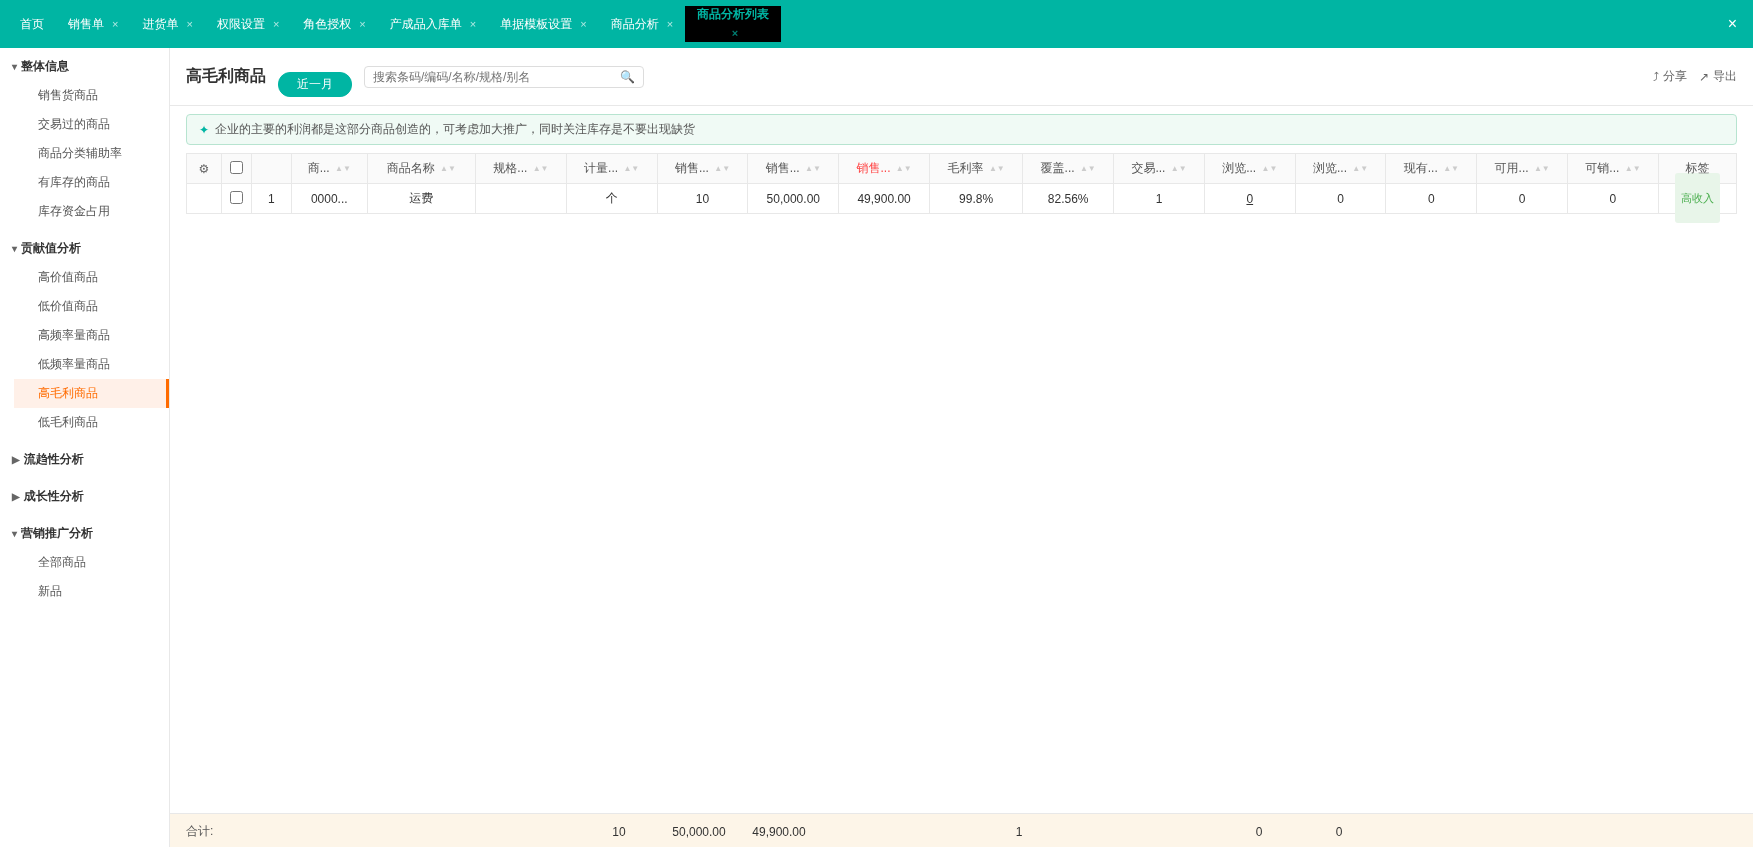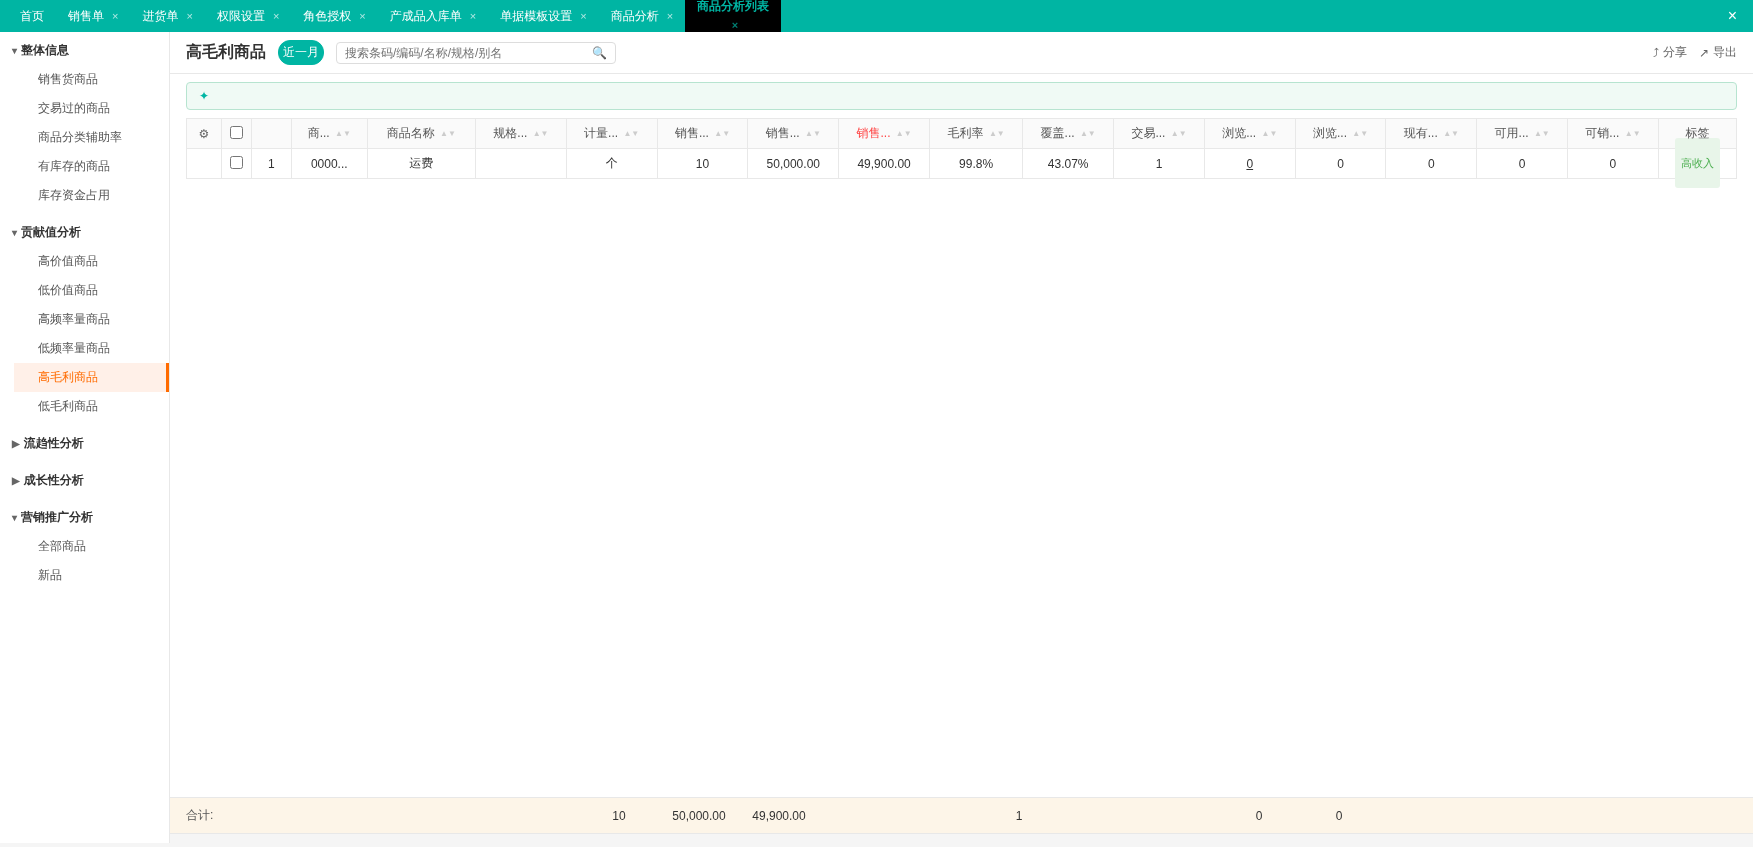--- a/index.html
+++ b/index.html
@@ -3,21 +3,21 @@
   <meta charset="utf-8">
   <style>
     * { box-sizing: border-box; margin: 0; padding: 0; font-family: 'Microsoft YaHei', Arial, sans-serif; font-size: 12px; }
     body { background: #f5f5f5; overflow: hidden; width: 1753px; height: 847px; }
 
     
     .top-nav {
       display: flex;
       align-items: center;
       background: #00b5a3;
-      height: 32px;
+      height: 48px;
       padding: 0 8px;
       gap: 0;
     }
     .nav-tab {
       display: flex;
       align-items: center;
       padding: 0 12px;
       height: 36px;
       color: #fff;
       cursor: pointer;
@@ -121,27 +121,28 @@
       padding: 8px 16px;
       gap: 12px;
       border-bottom: 1px solid #e8e8e8;
     }
     .content-title {
       font-size: 16px;
       font-weight: bold;
       color: #333;
     }
     .filter-btn {
-      padding: 3px 4px;
+      padding: 3px 18px;
       border: 1px solid #00b5a3;
       border-radius: 12px;
       color: #00b5a3;
       cursor: pointer;
       font-size: 12px;
       background: #fff;
+      margin-top: 16px;
     }
     .filter-btn.active {
       background: #00b5a3;
       color: #fff;
     }
     .search-box {
       display: flex;
       align-items: center;
       border: 1px solid #ddd;
       border-radius: 4px;
@@ -383,20 +384,21 @@
         </div>
         <div class="action-btn">
           <span>↗</span>
           <span>导出</span>
         </div>
       </div>
     </div>
 
     <div class="info-banner">
       <span class="info-icon">✦</span>
+      <span>企业的主要的利润都是这部分商品创造的，可考虑加大推广，同时关注库存是不要出现缺货</span>
     </div>
 
     <div class="table-container">
       <table>
         <thead>
           <tr>
             <th>
               <span class="gear-icon">⚙</span>
             </th>
             <th class="checkbox-col">
@@ -476,21 +478,21 @@
             </td>
             <td>1</td>
             <td>0000...</td>
             <td>运费</td>
             <td></td>
             <td>个</td>
             <td>10</td>
             <td>50,000.00</td>
             <td>49,900.00</td>
             <td>99.8%</td>
-            <td>43.07%</td>
+            <td>82.56%</td>
             <td>1</td>
             <td style="text-decoration:underline; cursor:pointer;">
               <span>0</span>
             </td>
             <td>0</td>
             <td>0</td>
             <td>0</td>
             <td>0</td>
             <td>
               <span class="tag-high">高收入</span>

